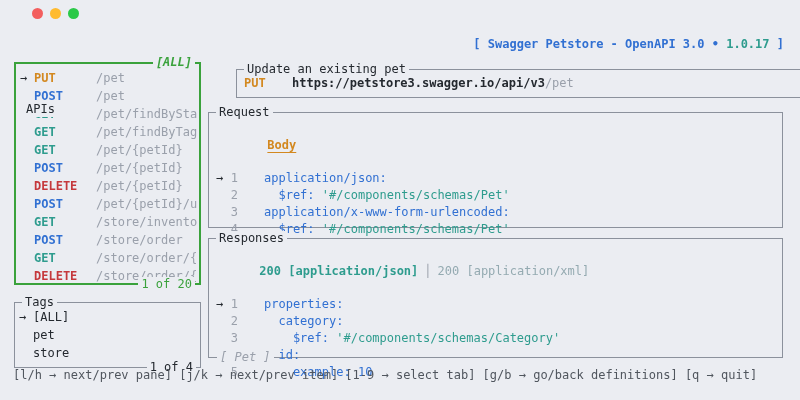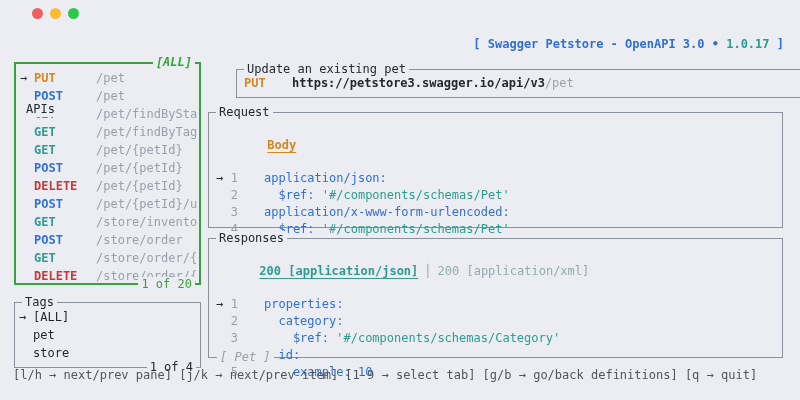--- a/index.html
+++ b/index.html
@@ -59,21 +59,21 @@
   .endpoint-row{display:flex;padding:5px 0 0 7px;line-height:16px;white-space:pre;}
   .endpoint-method{width:48px;flex:none;font-weight:bold;color:var(--orange);}
   .url-base{color:var(--dark);font-weight:bold;}
   .url-path{color:var(--muted);}
 
   .panel-request{left:208px;top:112px;width:575px;height:116px;}
   .panel-responses{left:208px;top:238px;width:575px;height:120px;}
   .tabbar{margin:8px 0 1px 7px;line-height:16px;white-space:pre;}
   .tab{cursor:default;}
   .tab-body{color:var(--orange);font-weight:bold;text-decoration:underline;text-underline-offset:3px;margin-left:8px;}
-  .tab-active{color:var(--teal);font-weight:bold;text-decoration:underline;text-underline-offset:3px;}
+  .tab-active{color:var(--teal);font-weight:bold;text-underline-offset:3px;}
   .tab-inactive{color:var(--inactive-tab);}
   .tab-sep{color:var(--muted);padding:0 6px;}
 
   .code{overflow:hidden;}
   .code-line{display:flex;height:17px;line-height:17px;padding-left:7px;white-space:pre;overflow:hidden;}
   .ln-arrow{width:14px;flex:none;color:var(--dark);}
   .ln-num{width:8px;flex:none;text-align:right;color:var(--muted);}
   .ln-gap{width:26px;flex:none;}
   .seg{white-space:pre;}
 

